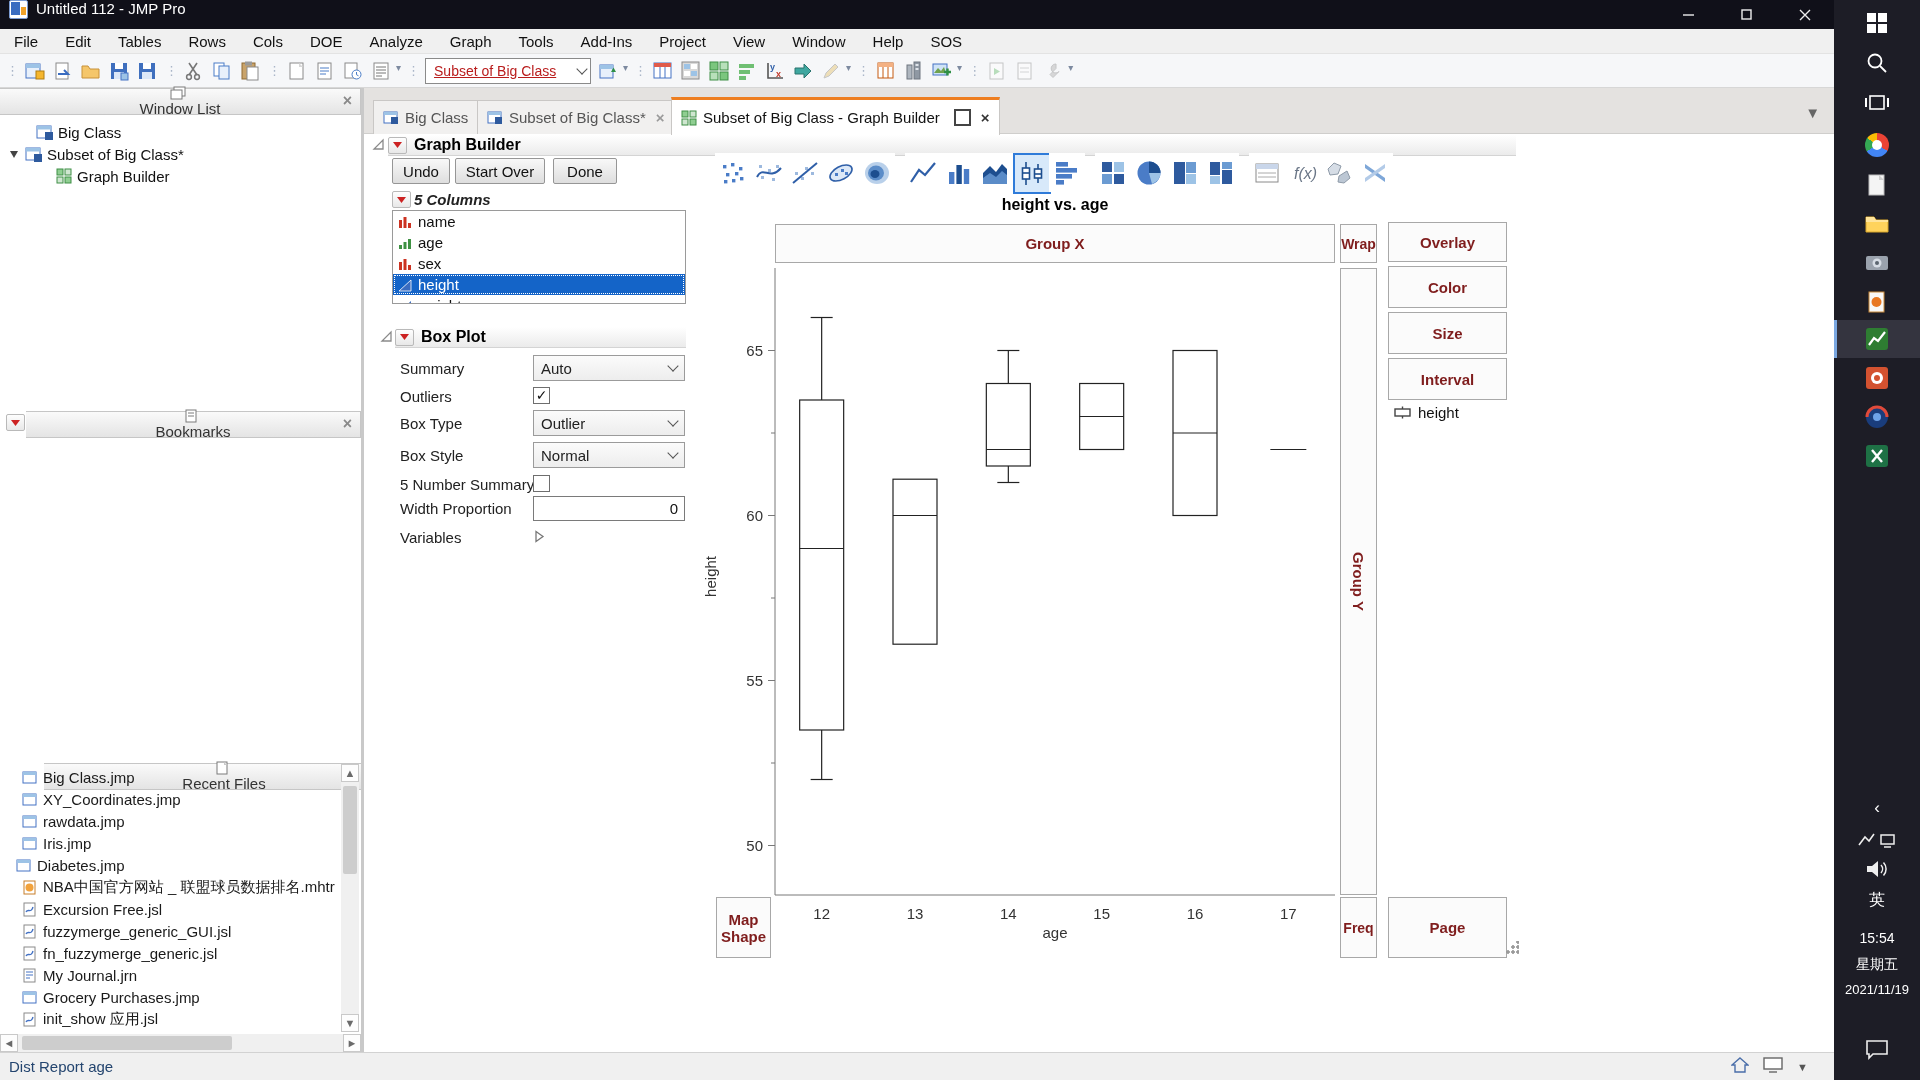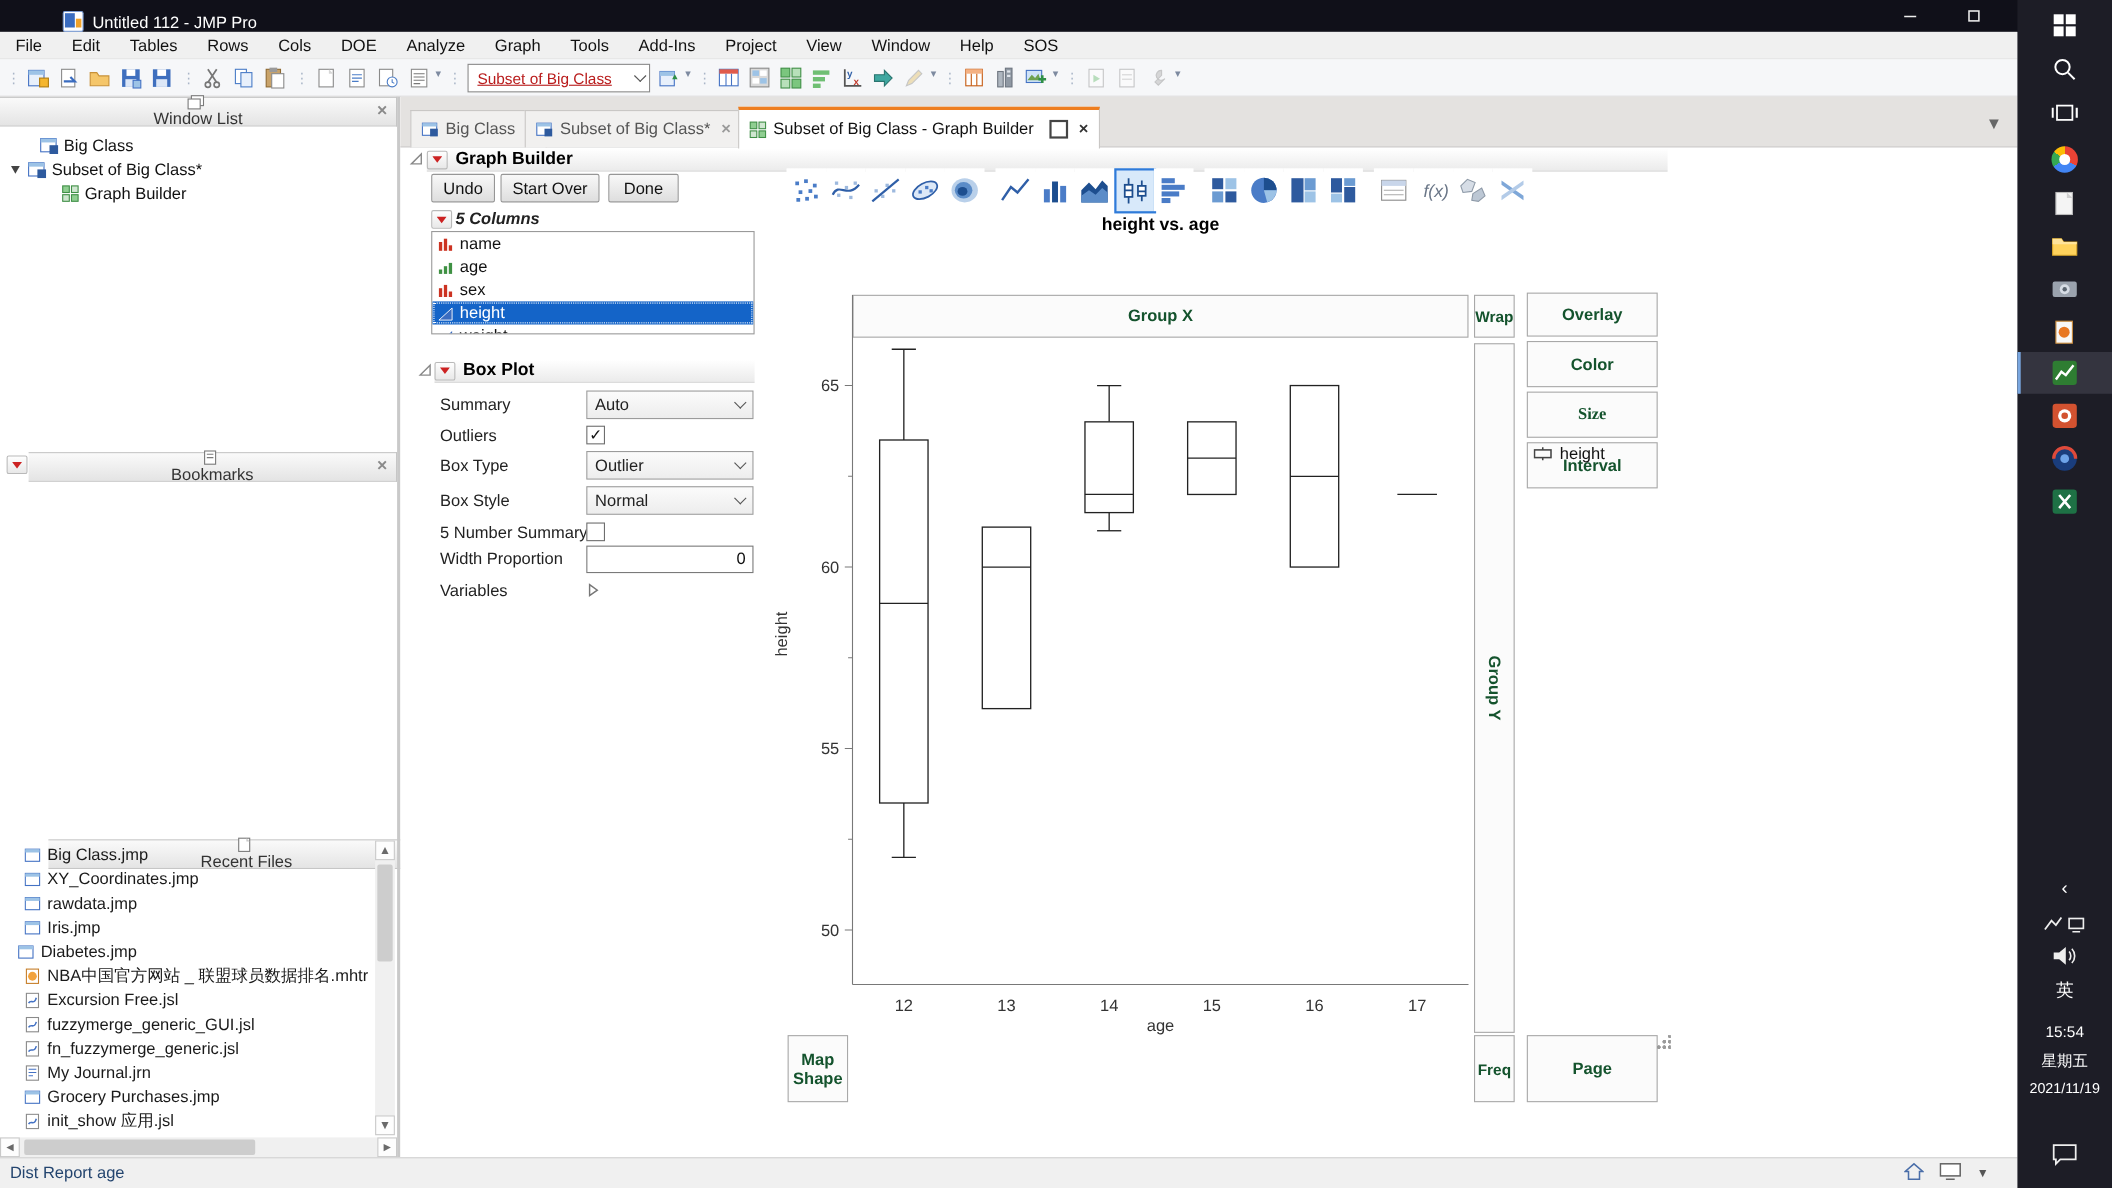--- a/index.html
+++ b/index.html
@@ -1,21 +1,21 @@
 <!DOCTYPE html>
 <html><head>
 <meta charset="utf-8">
 <style>
   html,body{margin:0;padding:0;background:#444;}
   #screen{position:relative;width:1920px;height:1080px;background:#fff;overflow:hidden;
           font-family:"Liberation Sans","DejaVu Sans",sans-serif;font-size:15px;color:#222;
           -webkit-font-smoothing:antialiased;}
   .abs{position:absolute;}
   
-  .titlebar{left:0;top:0;width:1834px;height:29px;background:#101019;color:#fff;display:flex;align-items:flex-end;padding-left:48px;}
+  .titlebar{left:0;top:0;width:1834px;height:29px;background:#101019;color:#fff;display:flex;align-items:flex-start;}
   .titlebar .ticon{width:17px;height:17px;margin:0 8px 0 9px;background:#fff;border:1px solid #7b9bd2;border-radius:2px;position:relative;}
   .titlebar .ticon:before{content:"";position:absolute;left:1px;top:1px;width:9px;height:13px;background:#3a6cc0;}
   .titlebar .ticon:after{content:"";position:absolute;right:1px;top:6px;width:5px;height:8px;background:#f0a22a;}
   .wbtn{width:58px;height:29px;display:flex;align-items:center;justify-content:center;color:#eee;}
   .wbtn svg{display:block}
   
   .menubar{left:0;top:29px;width:1834px;height:25px;background:#f0f0f0;display:flex;align-items:center;gap:27px;padding-left:14px;box-sizing:border-box;border-bottom:1px solid #e3e3e3;}
   .mi{color:#111;cursor:default;}
   
   .toolbar{left:0;top:54px;width:1834px;height:34px;background:#f6f7f9;border-bottom:1px solid #d7d7d7;display:flex;align-items:center;padding-left:2px;box-sizing:border-box;}
@@ -62,21 +62,21 @@
   
   .collist{position:absolute;left:28px;top:122px;width:294px;height:94px;border:1px solid #9a9a9a;background:#fff;box-sizing:border-box;overflow:hidden;}
   .colrow{height:21px;display:flex;align-items:center;gap:6px;padding-left:5px;color:#111;}
   .colrow.sel{background:#1464c8;color:#fff;outline:1px dotted #fff;outline-offset:-2px;}
   
   .plabel{position:absolute;left:36px;color:#222;}
   .drop{position:absolute;left:169px;width:152px;height:26px;background:linear-gradient(#fbfbfb,#ededed);border:1px solid #9b9b9b;box-sizing:border-box;display:flex;align-items:center;justify-content:space-between;padding:0 7px;}
   .cbox{position:absolute;left:169px;width:17px;height:17px;background:#fff;border:1px solid #6e6e6e;box-sizing:border-box;text-align:center;line-height:15px;font-size:14px;font-weight:bold;color:#111;}
   .winput{position:absolute;left:169px;width:152px;height:25px;border:1px solid #7a7a7a;box-sizing:border-box;text-align:right;padding-right:6px;font:inherit;color:#111;background:#fff;}
   
-  .zone{position:absolute;border:1px solid #a8a8a8;background:#fbfbfb;color:#14532d;font-weight:bold;display:flex;align-items:center;justify-content:center;text-align:center;box-sizing:border-box;margin-top:44px;}
+  .zone{position:absolute;border:1px solid #a8a8a8;background:#fbfbfb;color:#7f1d1d;font-weight:bold;display:flex;align-items:center;justify-content:center;text-align:center;box-sizing:border-box;}
   .zone.vert{writing-mode:vertical-rl;}
   .charttitle{position:absolute;left:411px;top:108px;width:560px;text-align:center;font-weight:bold;font-size:16px;color:#000;}
   .xlab{position:absolute;left:411px;top:836px;width:560px;text-align:center;color:#333;}
   .ylab{position:absolute;left:338px;top:468px;color:#333;writing-mode:vertical-rl;transform:rotate(180deg);}
   svg text{font-family:"Liberation Sans","DejaVu Sans",sans-serif;}
   .ax{stroke:#787878;stroke-width:1;}
   .tick{font-size:15px;fill:#333;}
   .bx{stroke:#222;stroke-width:1.2;}
   .bxr{fill:#fff;stroke:#222;stroke-width:1.2;}
   .grip2{position:absolute;left:1141px;top:853px;width:14px;height:14px;
@@ -795,21 +795,21 @@
       </div>
     <div class="zone" style="left:976px;top:136px;width:37px;height:39px;font-size:14px;">
         <span>Wrap</span>
       </div>
     <div class="zone" style="left:1024px;top:134px;width:119px;height:40px;">
         <span>Overlay</span>
       </div>
     <div class="zone" style="left:1024px;top:178px;width:119px;height:42px;">
         <span>Color</span>
       </div>
-    <div class="zone" style="left:1024px;top:224px;width:119px;height:42px;font-family:Liberation Serif, serif;">
+    <div class="zone" style="left:1024px;top:224px;width:119px;height:42px;">
         <span>Size</span>
       </div>
     <div class="zone" style="left:1024px;top:270px;width:119px;height:42px;">
         <span>Interval</span>
       </div>
     <div class="hchip">
       <svg width="17" height="13">
           <rect x="1" y="3" width="15" height="7" fill="none" stroke="#444" stroke-width="1.4"></rect>
           <line x1="8.5" y1="0.5" x2="8.5" y2="3" stroke="#444" stroke-width="1.4"></line>
           <line x1="8.5" y1="10" x2="8.5" y2="12.5" stroke="#444" stroke-width="1.4"></line>

